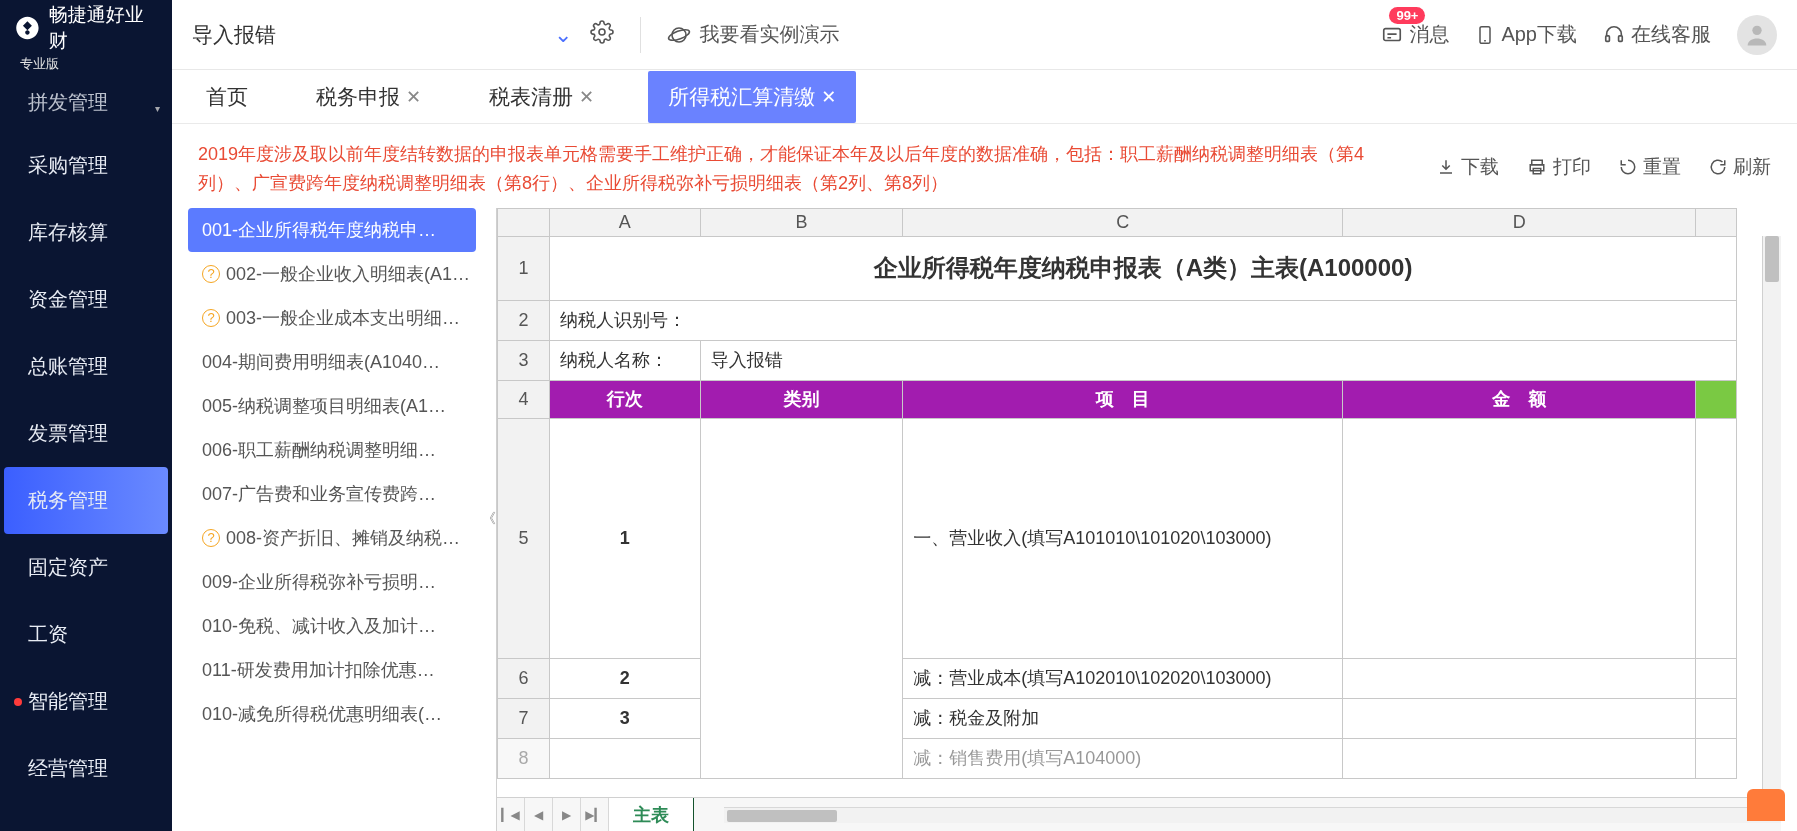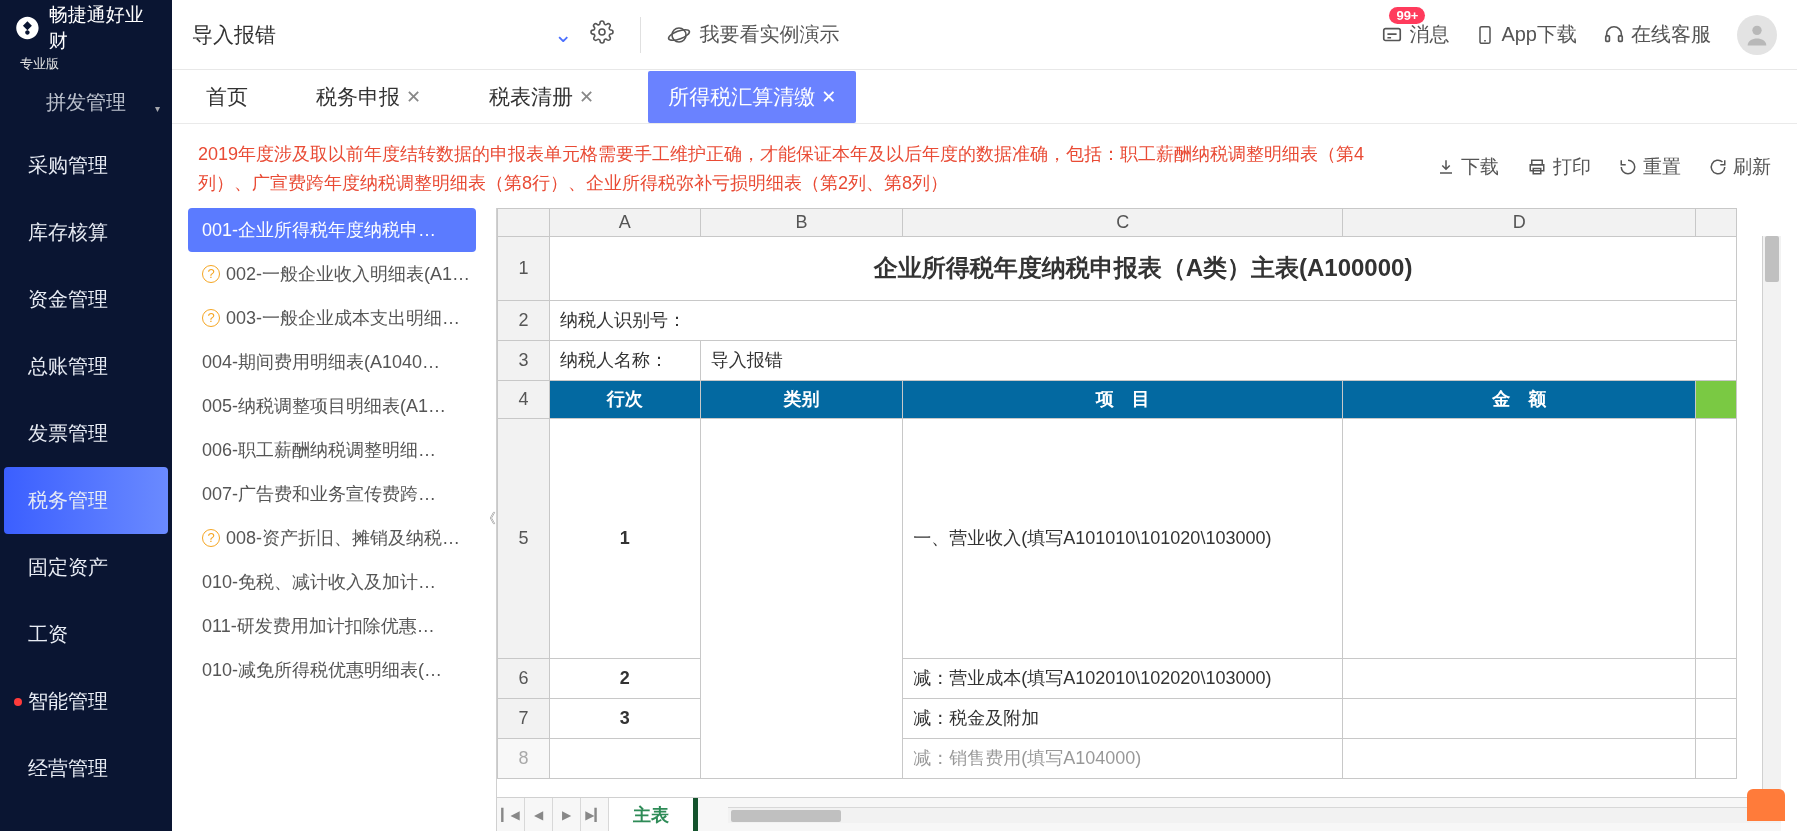--- a/index.html
+++ b/index.html
@@ -6,21 +6,21 @@
 body { width: 1797px; height: 831px; overflow: hidden; display: flex; }
 
 
 .sidebar { width: 172px; background: #0a1532; color: #fff; display: flex; flex-direction: column; flex-shrink: 0; }
 .logo-area { height: 55px; display: flex; align-items: center; padding: 0 14px; gap: 8px; }
 .logo-icon { width: 28px; height: 28px; fill: #fff; }
 .logo-text { font-size: 19px; font-weight: 500; }
 .edition { font-size: 13px; padding: 0 0 8px 20px; color: #e5e5e5; }
 .nav-items { flex: 1; overflow-y: auto; }
 .nav-item { padding: 20px 28px; font-size: 20px; color: #e8ecf4; cursor: pointer; position: relative; }
-.nav-item.partial { padding-top: 8px; padding-bottom: 16px; font-size: 20px; opacity: 0.8; text-align: center; }
+.nav-item.partial { padding-top: 8px; padding-bottom: 16px; font-size: 20px; opacity: 0.8; }
 .nav-item.active { background: linear-gradient(90deg, #3b5fff, #6a8aff); border-radius: 4px; margin: 0 4px; padding-left: 24px; }
 .nav-item .dot { width: 8px; height: 8px; background: #ff3b3b; border-radius: 50%; position: absolute; left: 14px; top: 50%; transform: translateY(-50%); }
 .nav-chevron { position: absolute; right: 12px; top: 22px; font-size: 10px; color: #ccc; }
 
 
 .main { flex: 1; display: flex; flex-direction: column; background: #fff; overflow: hidden; }
 
 
 .topbar { height: 70px; display: flex; align-items: center; padding: 0 20px; border-bottom: 1px solid #e8e8e8; gap: 18px; }
 .import-title { font-size: 21px; color: #333; }
@@ -60,32 +60,32 @@
 .sheet-container { flex: 1; display: flex; flex-direction: column; overflow: hidden; border-left: 1px solid #d0d0d0; }
 .sheet-grid { flex: 1; overflow: auto; position: relative; }
 .sheet-table { border-collapse: collapse; width: 1240px; }
 .sheet-table th, .sheet-table td { border: 1px solid #c8c8c8; font-size: 18px; }
 .col-hdr { background: #f2f2f2; color: #555; text-align: center; height: 28px; font-weight: normal; }
 .row-hdr { background: #f2f2f2; color: #555; text-align: center; width: 45px; font-weight: normal; }
 .corner { background: #f2f2f2; width: 45px; }
 .cell { padding: 4px 10px; color: #333; }
 .title-row td { font-size: 24px; font-weight: bold; text-align: center; height: 64px; }
 .label-row td { height: 40px; }
-.hdr-row td { background: #0369a1; color: #fff; font-weight: bold; text-align: center; height: 38px; }
+.hdr-row td { background: #a21caf; color: #fff; font-weight: bold; text-align: center; height: 38px; }
 .hdr-row td.green-cell { background: #7ac943; }
 .data-row td { height: 40px; }
 .row-5 { height: 240px; }
 .row-center { text-align: center; font-weight: bold; }
 .scrollbar-v { position: absolute; right: 0; top: 28px; bottom: 0; width: 19px; background: #f2f2f2; border-left: 1px solid #d0d0d0; }
 .scroll-thumb-v { position: absolute; top: 0; left: 2px; right: 2px; height: 46px; background: #c0c0c0; border-radius: 2px; }
 
 
 .sheet-tabs { height: 34px; display: flex; align-items: center; border-top: 1px solid #d0d0d0; background: #f7f7f7; padding: 0; }
 .sheet-nav-btn { width: 28px; height: 100%; display: flex; align-items: center; justify-content: center; font-size: 12px; color: #888; cursor: pointer; border-right: 1px solid #d8d8d8; }
-.sheet-tab { padding: 0 24px; height: 100%; display: flex; align-items: center; font-size: 18px; color: #2e8b57; font-weight: bold; border-right: 5px solid #14532d; background: #fff; cursor: pointer; }
+.sheet-tab { padding: 0 24px; height: 100%; display: flex; align-items: center; font-size: 18px; color: #2e8b57; font-weight: bold; border-right: 1px solid #14532d; background: #fff; cursor: pointer; }
 .scrollbar-h { flex: 1; height: 16px; background: #f2f2f2; border-top: 1px solid #d8d8d8; position: relative; margin-left: 30px; }
 .scroll-thumb-h { position: absolute; left: 3px; top: 2px; height: 12px; width: 110px; background: #c0c0c0; border-radius: 2px; }
 .help-icon { position: absolute; right: 12px; bottom: 10px; width: 38px; height: 32px; background: #ff7b3a; border-radius: 6px 6px 0 0; }
 </style>
 </head>
 <body>
 
 <div class="sidebar">
   <div class="logo-area">
     <svg class="logo-icon" viewBox="0 0 24 24">
@@ -234,20 +234,23 @@
             <span>006-职工薪酬纳税调整明细…</span>
           </div>
           <div class="tree-item">
             <span>007-广告费和业务宣传费跨…</span>
           </div>
           <div class="tree-item">
             <span class="warn">?</span>
             <span>008-资产折旧、摊销及纳税…</span>
           </div>
           <div class="tree-item">
+            <span>009-企业所得税弥补亏损明…</span>
+          </div>
+          <div class="tree-item">
             <span>010-免税、减计收入及加计…</span>
           </div>
           <div class="tree-item">
             <span>011-研发费用加计扣除优惠…</span>
           </div>
           <div class="tree-item">
             <span>010-减免所得税优惠明细表(…</span>
           </div>
         </div>
       <div class="tree-collapse">《</div>

